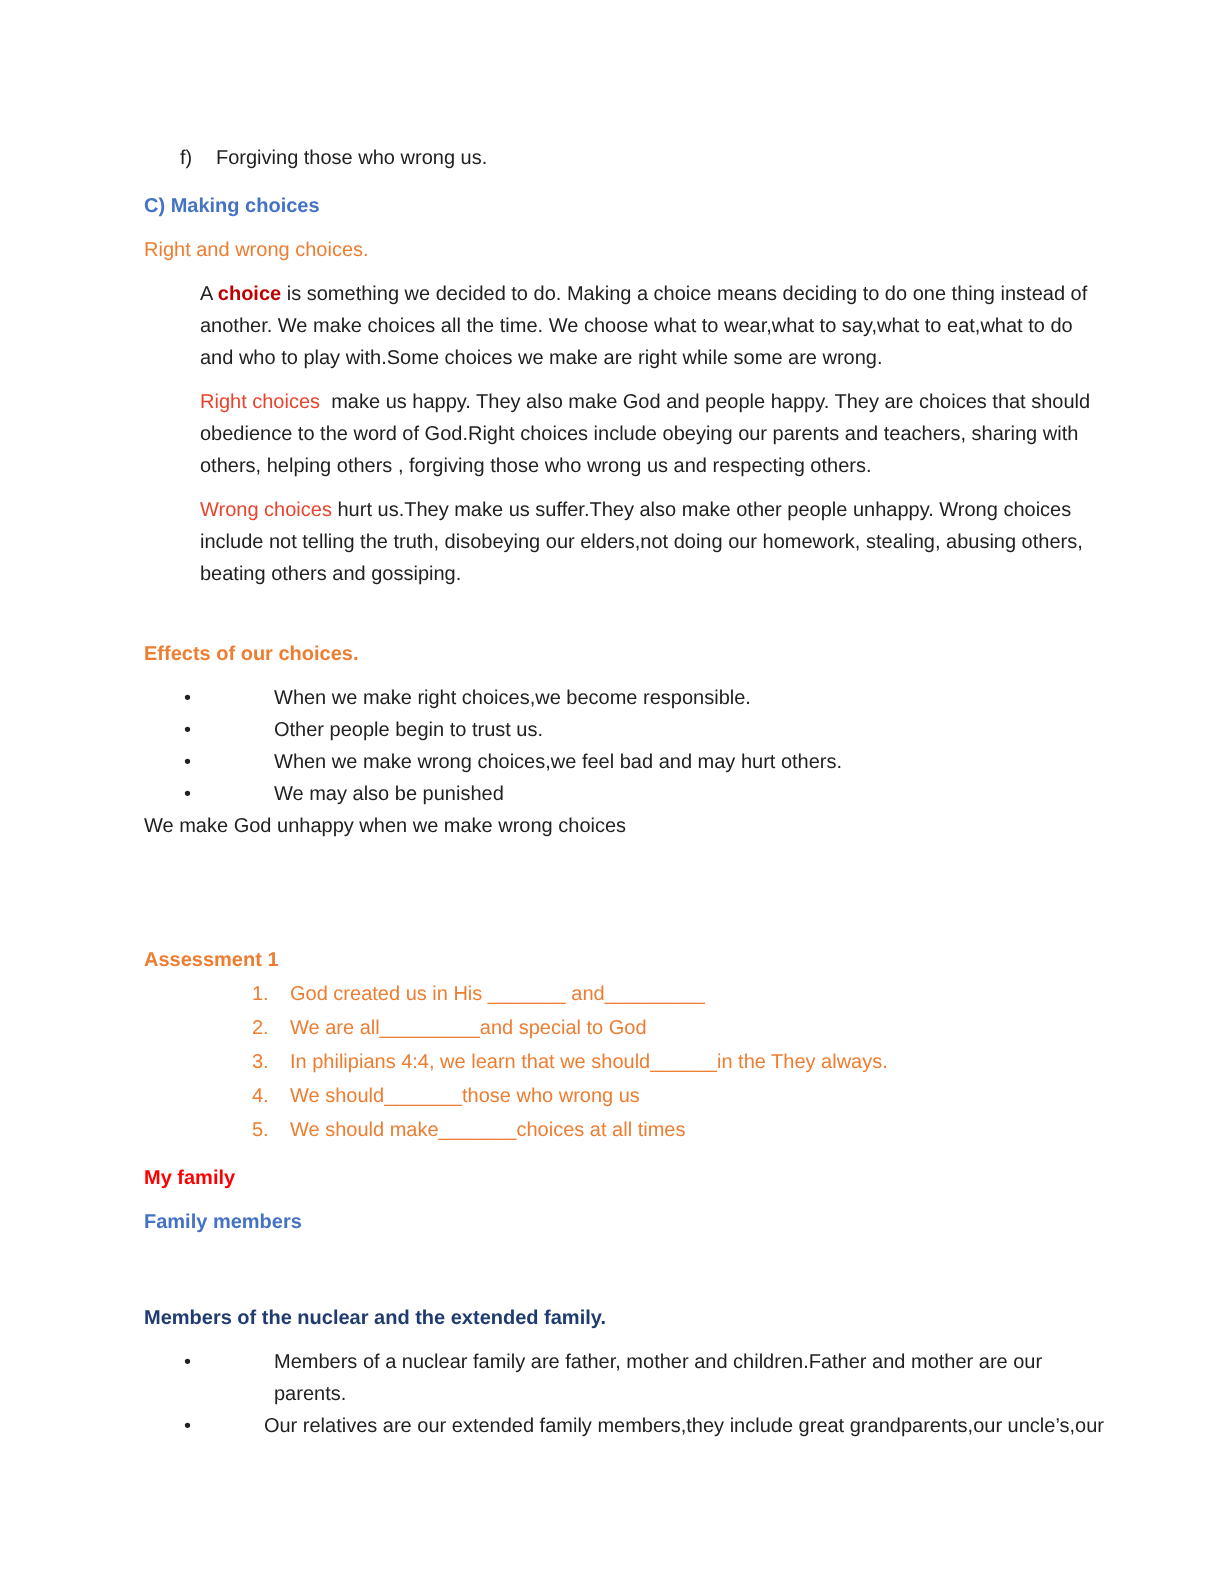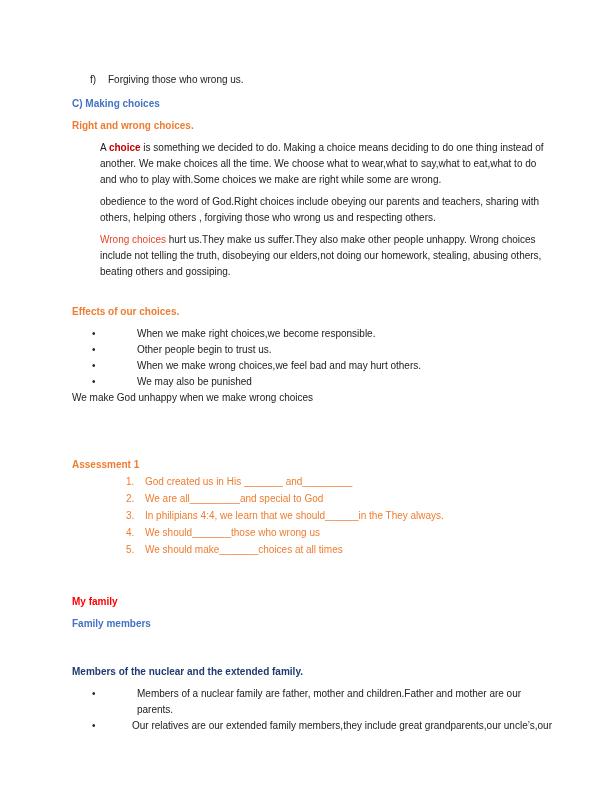--- a/index.html
+++ b/index.html
@@ -22,27 +22,27 @@
 
   
   .h { font-weight:bold; line-height:16px; }
   .blue   { color:#4472C4; }
   .orange { color:#ED7D31; }
   .navy   { color:#1F3B70; }
   .red    { color:#FF0000; }
   .normal { font-weight:normal; }
 
   .h-making        { margin-bottom:6px; }
-  .h-rw            { margin-bottom:6px;font-weight:bold; }
+  .h-rw            { margin-bottom:6px; }
   .para            { margin-bottom:6px;margin-left:28px; }
   .para-wrong      { margin-bottom:24px; }
   .h-effects       { margin-bottom:6px; }
   .god-line        { line-height:16px; margin-bottom:51px; }
   .h-assessment    { margin-bottom:0; }
-  .numlist         { margin-bottom:36px; }
+  .numlist         { margin-bottom:8px; }
   .h-myfamily      { margin-bottom:6px; }
   .h-familymembers { margin-bottom:6px; }
   .h-nuclear       { margin-bottom:6px;margin-top:32px; }
 
   .lead-darkred { color:#C00000; font-weight:bold; }
   .lead-red     { color:#E8432C; }
 
   
   .brow { display:flex; line-height:16px; }
   .brow .bullet { display:inline-block; width:16px; margin-left:20px; text-align:left; }
@@ -68,20 +68,21 @@
 
     <div class="h orange normal h-rw">Right and wrong choices.</div>
 
     <div class="para">
       <div class="pline"><span>A </span><span class="lead-darkred">choice</span><span> is something we decided to do. Making a choice means deciding to do one thing instead of</span></div>
       <div class="pline">another. We make choices all the time. We choose what to wear,what to say,what to eat,what to do</div>
       <div class="pline">and who to play with.Some choices we make are right while some are wrong.</div>
     </div>
 
     <div class="para">
+      <div class="pline"><span class="lead-red">Right choices</span><span>  make us happy. They also make God and people happy. They are choices that should</span></div>
       <div class="pline">obedience to the word of God.Right choices include obeying our parents and teachers, sharing with</div>
       <div class="pline">others, helping others , forgiving those who wrong us and respecting others.</div>
     </div>
 
     <div class="para para-wrong">
       <div class="pline"><span class="lead-red">Wrong choices</span><span> hurt us.They make us suffer.They also make other people unhappy. Wrong choices</span></div>
       <div class="pline">include not telling the truth, disobeying our elders,not doing our homework, stealing, abusing others,</div>
       <div class="pline">beating others and gossiping.</div>
     </div>
 

